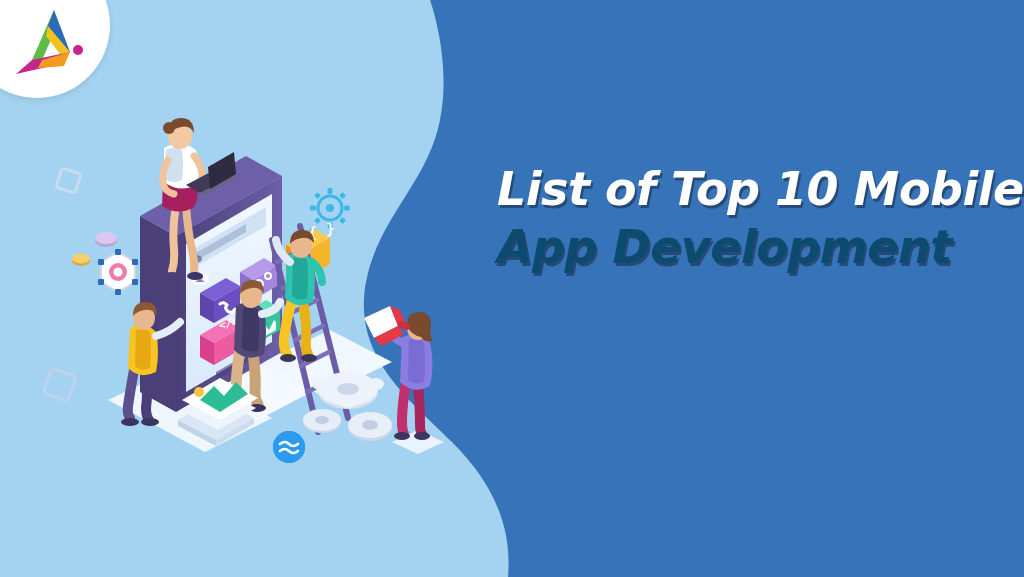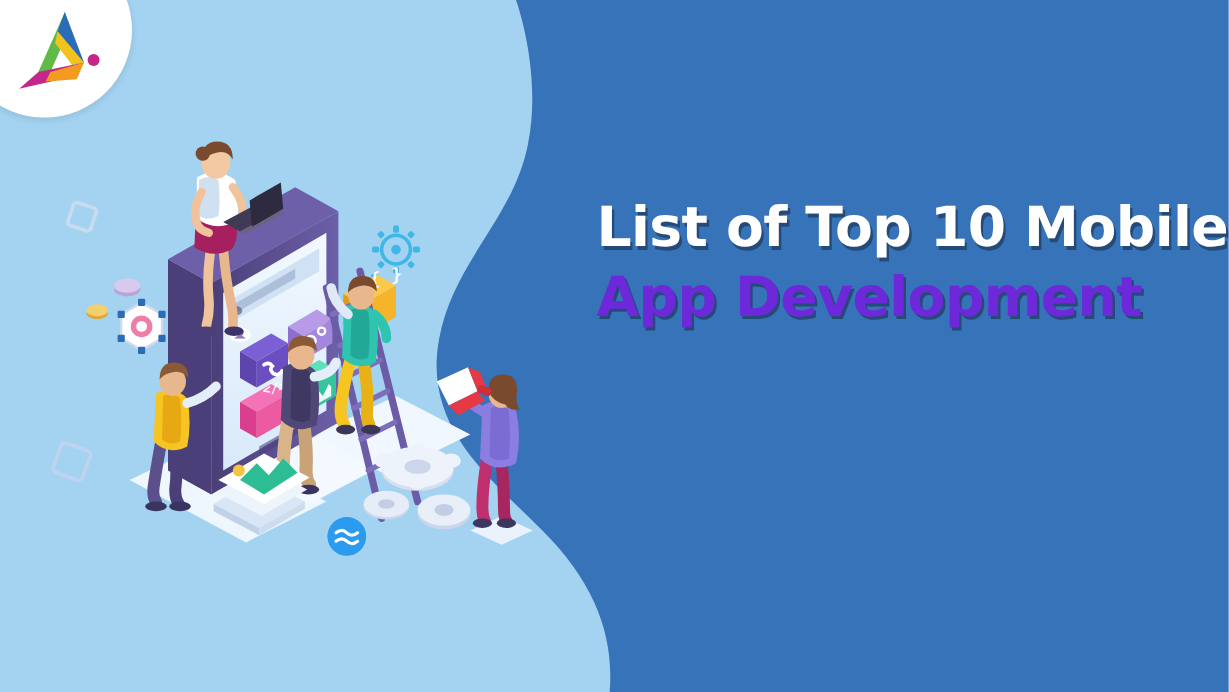--- a/index.html
+++ b/index.html
@@ -40,32 +40,33 @@
     top: 56px;
     width: 92px;
     height: 78px;
   }
   
   .headline {
     position: absolute;
     left: 497px;
     top: 160px;
     width: 520px;
+    font-style: italic;
   }
   .headline .line {
     font-family: "DejaVu Sans", sans-serif;
     font-weight: bold;
     font-size: 46px;
     line-height: 58px;
     letter-spacing: -0.5px;
     white-space: nowrap;
     text-shadow: 2px 3px 0 rgba(24,40,66,0.55);
   }
   .tw { color: #ffffff; }
-  .tp { color: #6d28d9; text-align: right; }
+  .tp { color: #0c4a6e; text-align: right; }
 </style>
 </head>
 <body>
 
 <div id="banner">
 
   <svg id="bg-svg" viewBox="0 0 1024 577" preserveAspectRatio="none">
     <rect x="0" y="0" width="1024" height="577" fill="#a3d3f0"></rect>
     <path fill="#3673b8" d="M 1024,0 L 430,0
              C 430,0 452,60 440,120

